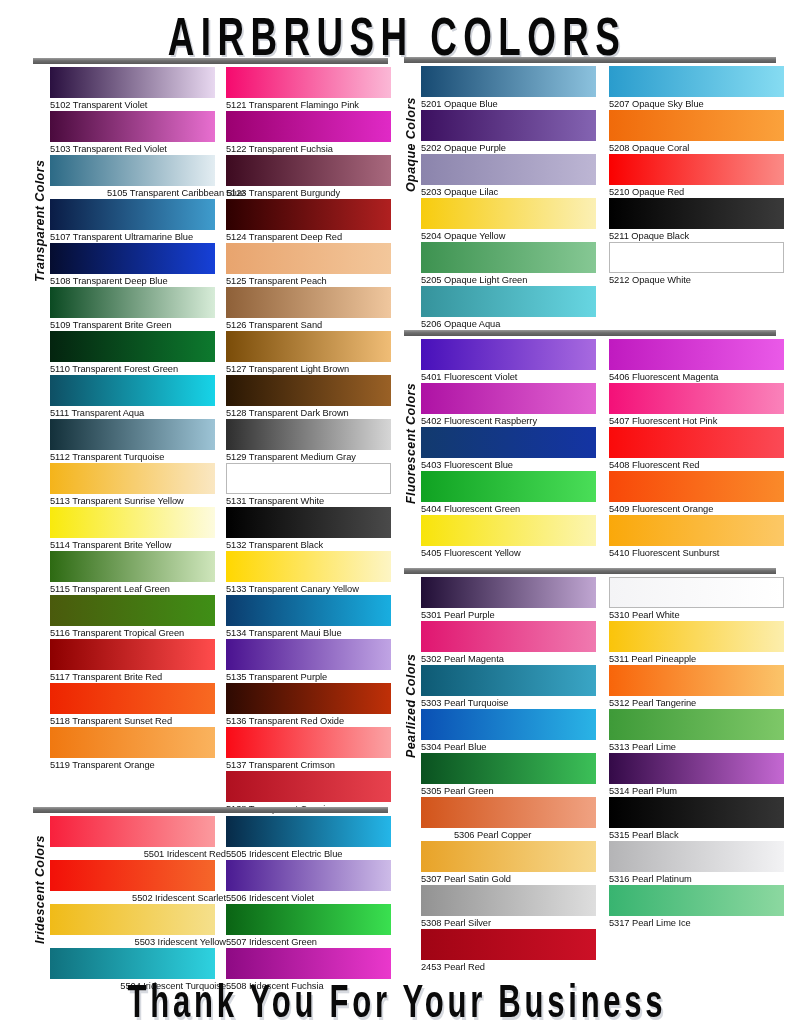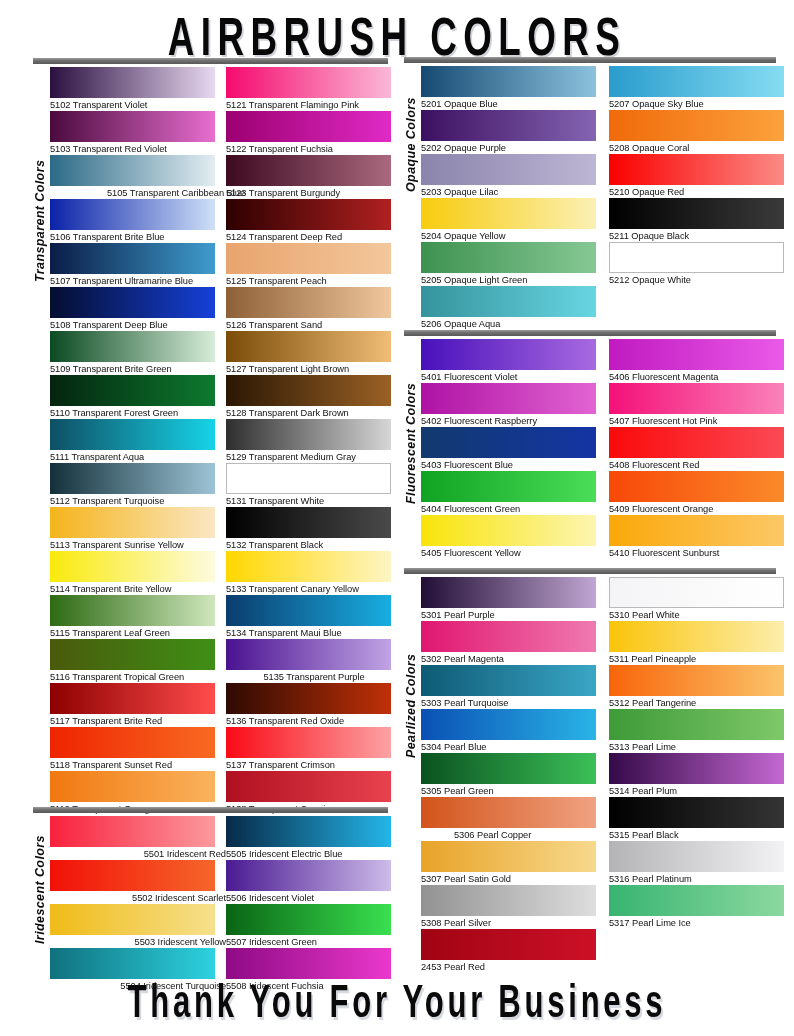--- a/index.html
+++ b/index.html
@@ -96,24 +96,20 @@
             </div>
             <div class="swatch-row">
               <div class="swatch" style="width: 165px; background: linear-gradient(to right, rgb(74, 10, 61) 0%, rgb(232, 111, 208) 100%);"></div>
               <div class="swatch-label" style="width: 176px;">5103 Transparent Red Violet</div>
             </div>
             <div class="swatch-row">
               <div class="swatch" style="width: 165px; background: linear-gradient(to right, rgb(44, 106, 134) 0%, rgb(227, 237, 242) 100%);"></div>
               <div class="swatch-label" style="width: 195px; text-align: right;">5105 Transparent Caribbean Blue</div>
             </div>
             <div class="swatch-row">
-              <div class="swatch" style="width: 165px; background: linear-gradient(to right, rgb(10, 34, 168) 0%, rgb(207, 224, 248) 100%);"></div>
-              <div class="swatch-label" style="width: 176px;">5106 Transparent Brite Blue</div>
-            </div>
-            <div class="swatch-row">
               <div class="swatch" style="width: 165px; background: linear-gradient(to right, rgb(10, 28, 70) 0%, rgb(63, 156, 205) 100%);"></div>
               <div class="swatch-label" style="width: 176px;">5107 Transparent Ultramarine Blue</div>
             </div>
             <div class="swatch-row">
               <div class="swatch" style="width: 165px; background: linear-gradient(to right, rgb(5, 13, 48) 0%, rgb(22, 64, 216) 100%);"></div>
               <div class="swatch-label" style="width: 176px;">5108 Transparent Deep Blue</div>
             </div>
             <div class="swatch-row">
               <div class="swatch" style="width: 165px; background: linear-gradient(to right, rgb(11, 74, 34) 0%, rgb(215, 236, 216) 100%);"></div>
               <div class="swatch-label" style="width: 176px;">5109 Transparent Brite Green</div>
@@ -207,21 +203,21 @@
             <div class="swatch-row">
               <div class="swatch" style="width: 165px; background: linear-gradient(to right, rgb(255, 215, 0) 0%, rgb(253, 245, 196) 100%);"></div>
               <div class="swatch-label" style="width: 176px;">5133 Transparent Canary Yellow</div>
             </div>
             <div class="swatch-row">
               <div class="swatch" style="width: 165px; background: linear-gradient(to right, rgb(11, 60, 110) 0%, rgb(25, 174, 224) 100%);"></div>
               <div class="swatch-label" style="width: 176px;">5134 Transparent Maui Blue</div>
             </div>
             <div class="swatch-row">
               <div class="swatch" style="width: 165px; background: linear-gradient(to right, rgb(74, 18, 144) 0%, rgb(192, 164, 228) 100%);"></div>
-              <div class="swatch-label" style="width: 176px; text-align: center;">5135 Transparent Purple</div>
+              <div class="swatch-label" style="width: 176px;">5135 Transparent Purple</div>
             </div>
             <div class="swatch-row">
               <div class="swatch" style="width: 165px; background: linear-gradient(to right, rgb(46, 10, 2) 0%, rgb(192, 48, 8) 100%);"></div>
               <div class="swatch-label" style="width: 176px;">5136 Transparent Red Oxide</div>
             </div>
             <div class="swatch-row">
               <div class="swatch" style="width: 165px; background: linear-gradient(to right, rgb(250, 10, 22) 0%, rgb(251, 162, 164) 100%);"></div>
               <div class="swatch-label" style="width: 176px;">5137 Transparent Crimson</div>
             </div>
             <div class="swatch-row">

